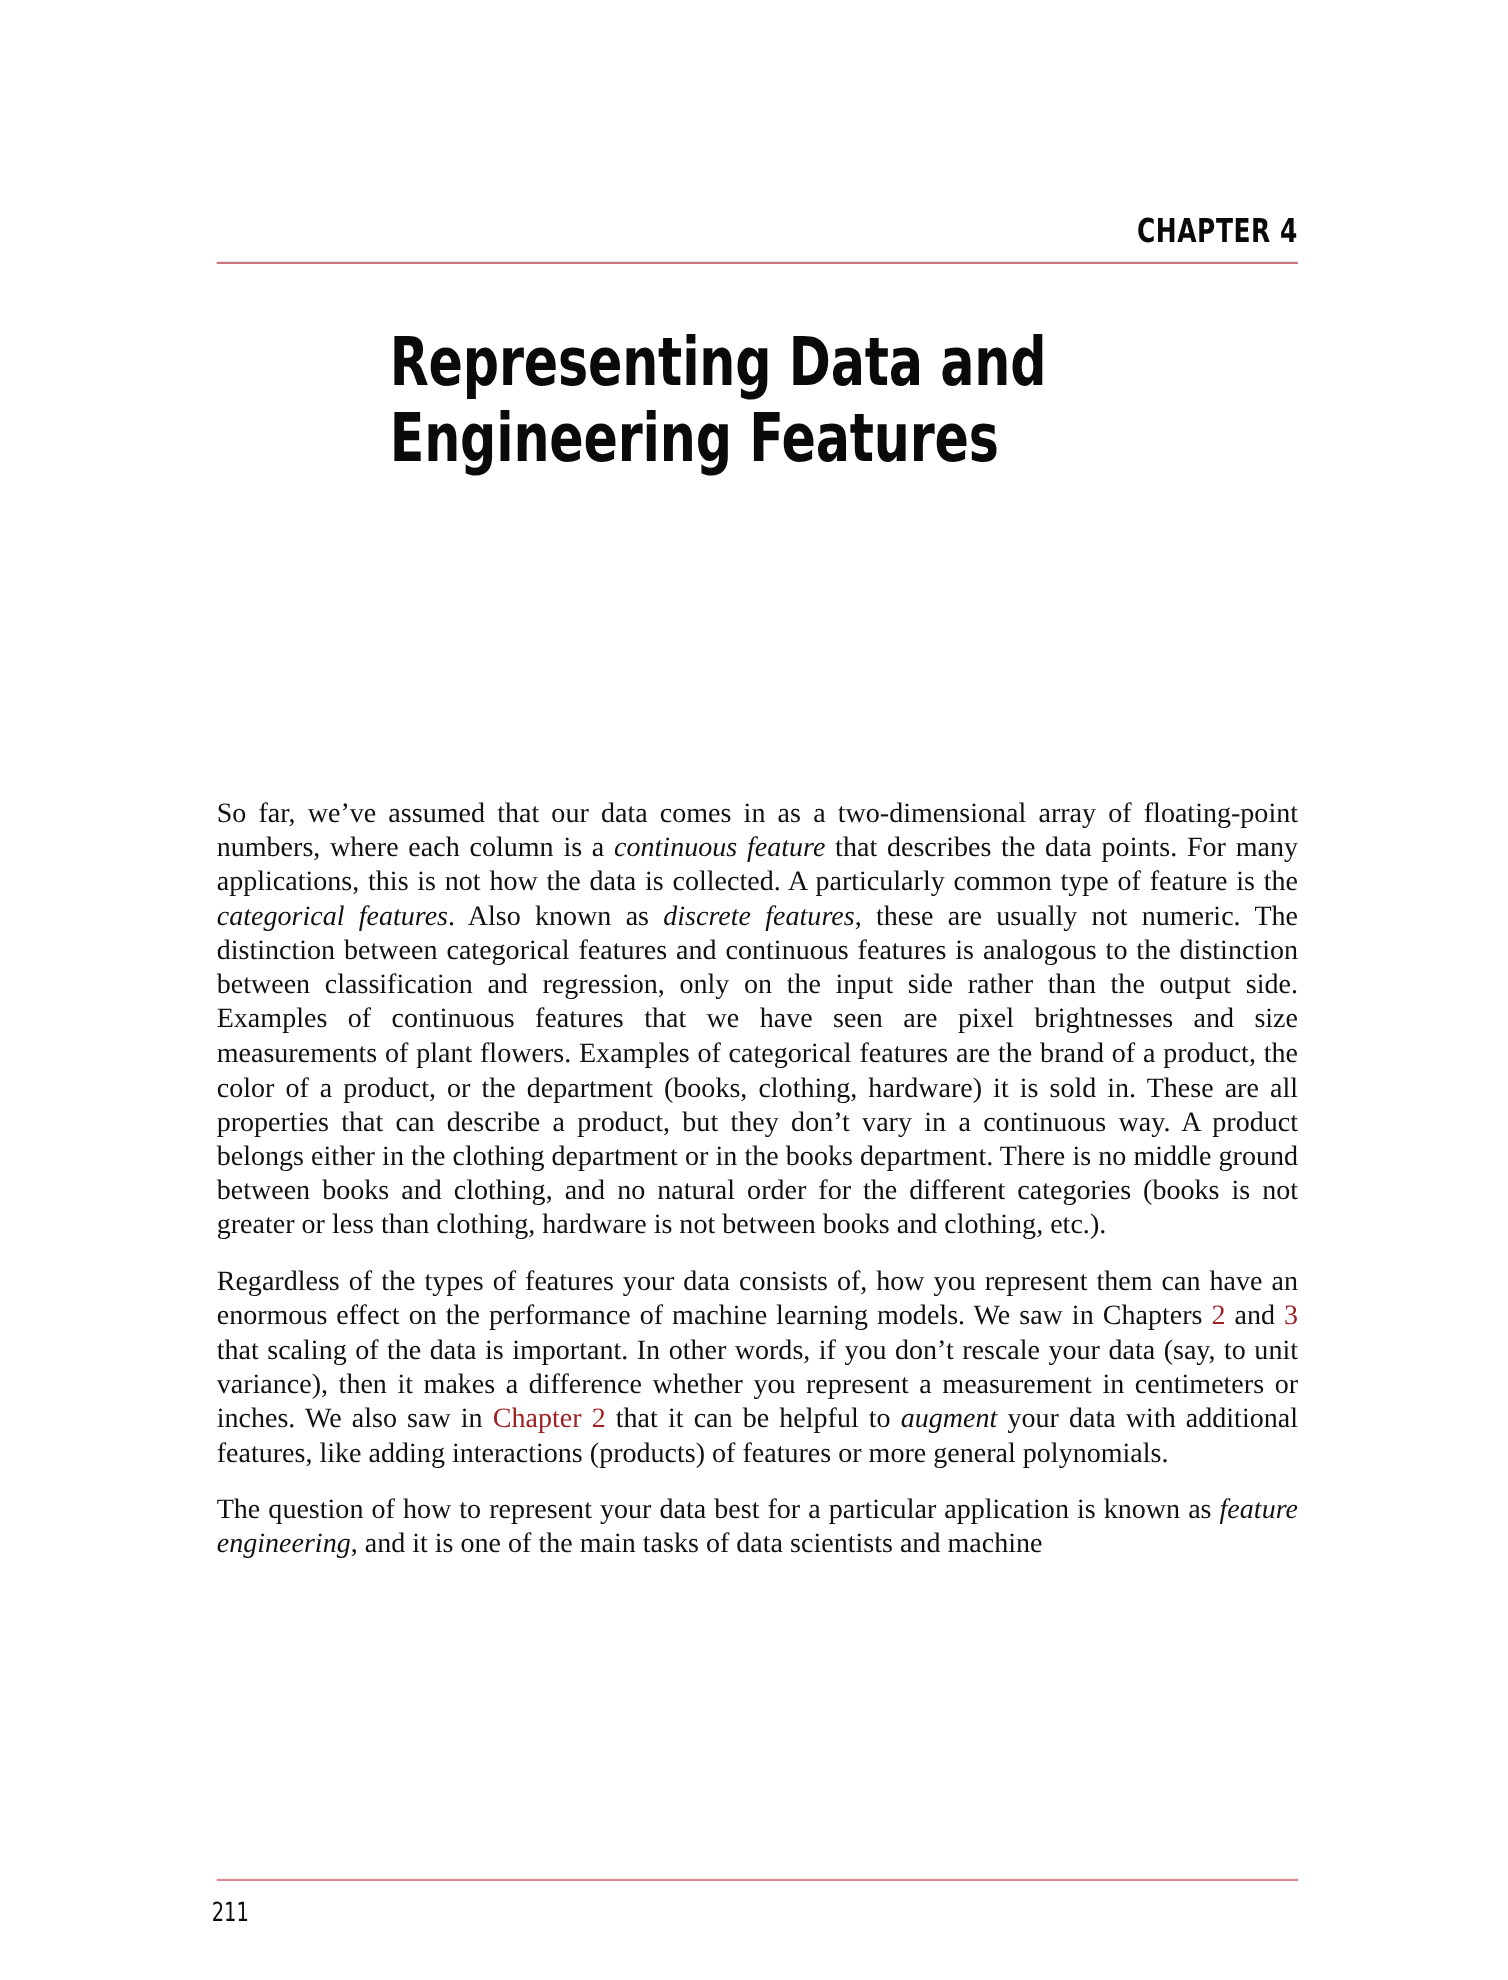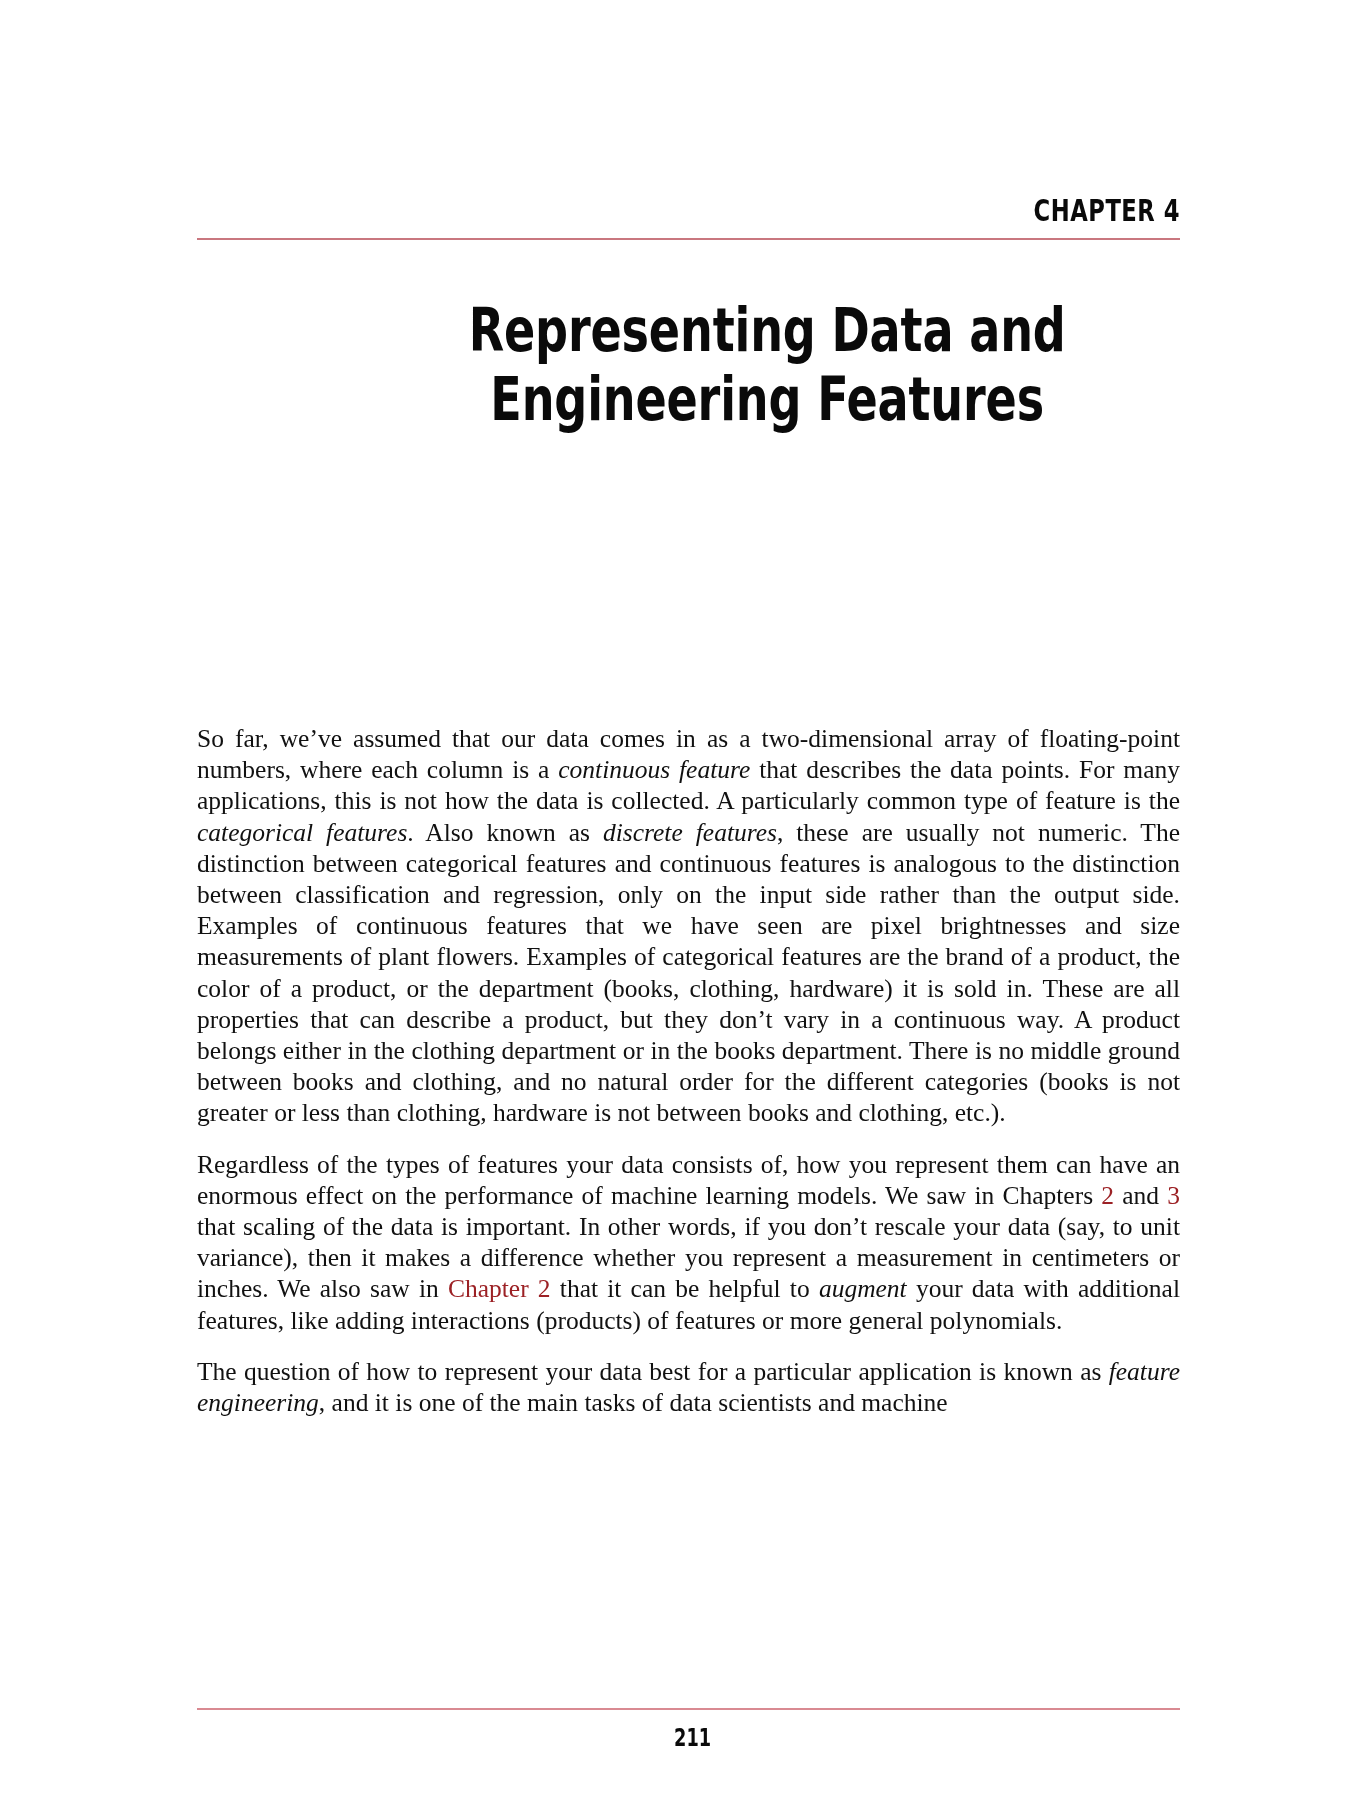--- a/index.html
+++ b/index.html
@@ -49,21 +49,21 @@
   }
 
   .rule-top {
     height: 0;
     border-top: 2px solid #c9777f;
     width: 100%;
     margin: 0;
   }
 
   .chapter-title {
-    text-align: center;
+    text-align: left;
     font-family: "DejaVu Sans Condensed", "Liberation Sans Narrow", "Liberation Sans", sans-serif;
     font-weight: 700;
     font-stretch: condensed;
     font-size: 61px;
     line-height: 1.14;
     color: #0a0a0a;
     padding-top: 14px;
     letter-spacing: -0.2px;
   }
   .chapter-title .tl {
@@ -105,26 +105,26 @@
     position: absolute;
     left: 197px;
     top: 1708px;
     width: 983px;
     height: 0;
     border-top: 2px solid #d98a92;
   }
 
   .page-number {
     position: absolute;
-    left: 197px;
+    left: 185px;
     top: 1726px;
     width: 983px;
-    text-align: center;
+    text-align: left;
     font-family: "DejaVu Sans Condensed", "Liberation Sans Narrow", "Liberation Sans", sans-serif;
-    font-weight: 700;
+    font-weight: 400;
     font-stretch: condensed;
     font-size: 24px;
     color: #0a0a0a;
     line-height: 1;
   }
   .page-number span {
     display: inline-block;
     transform: scaleX(0.82);
     transform-origin: right center;
   }

